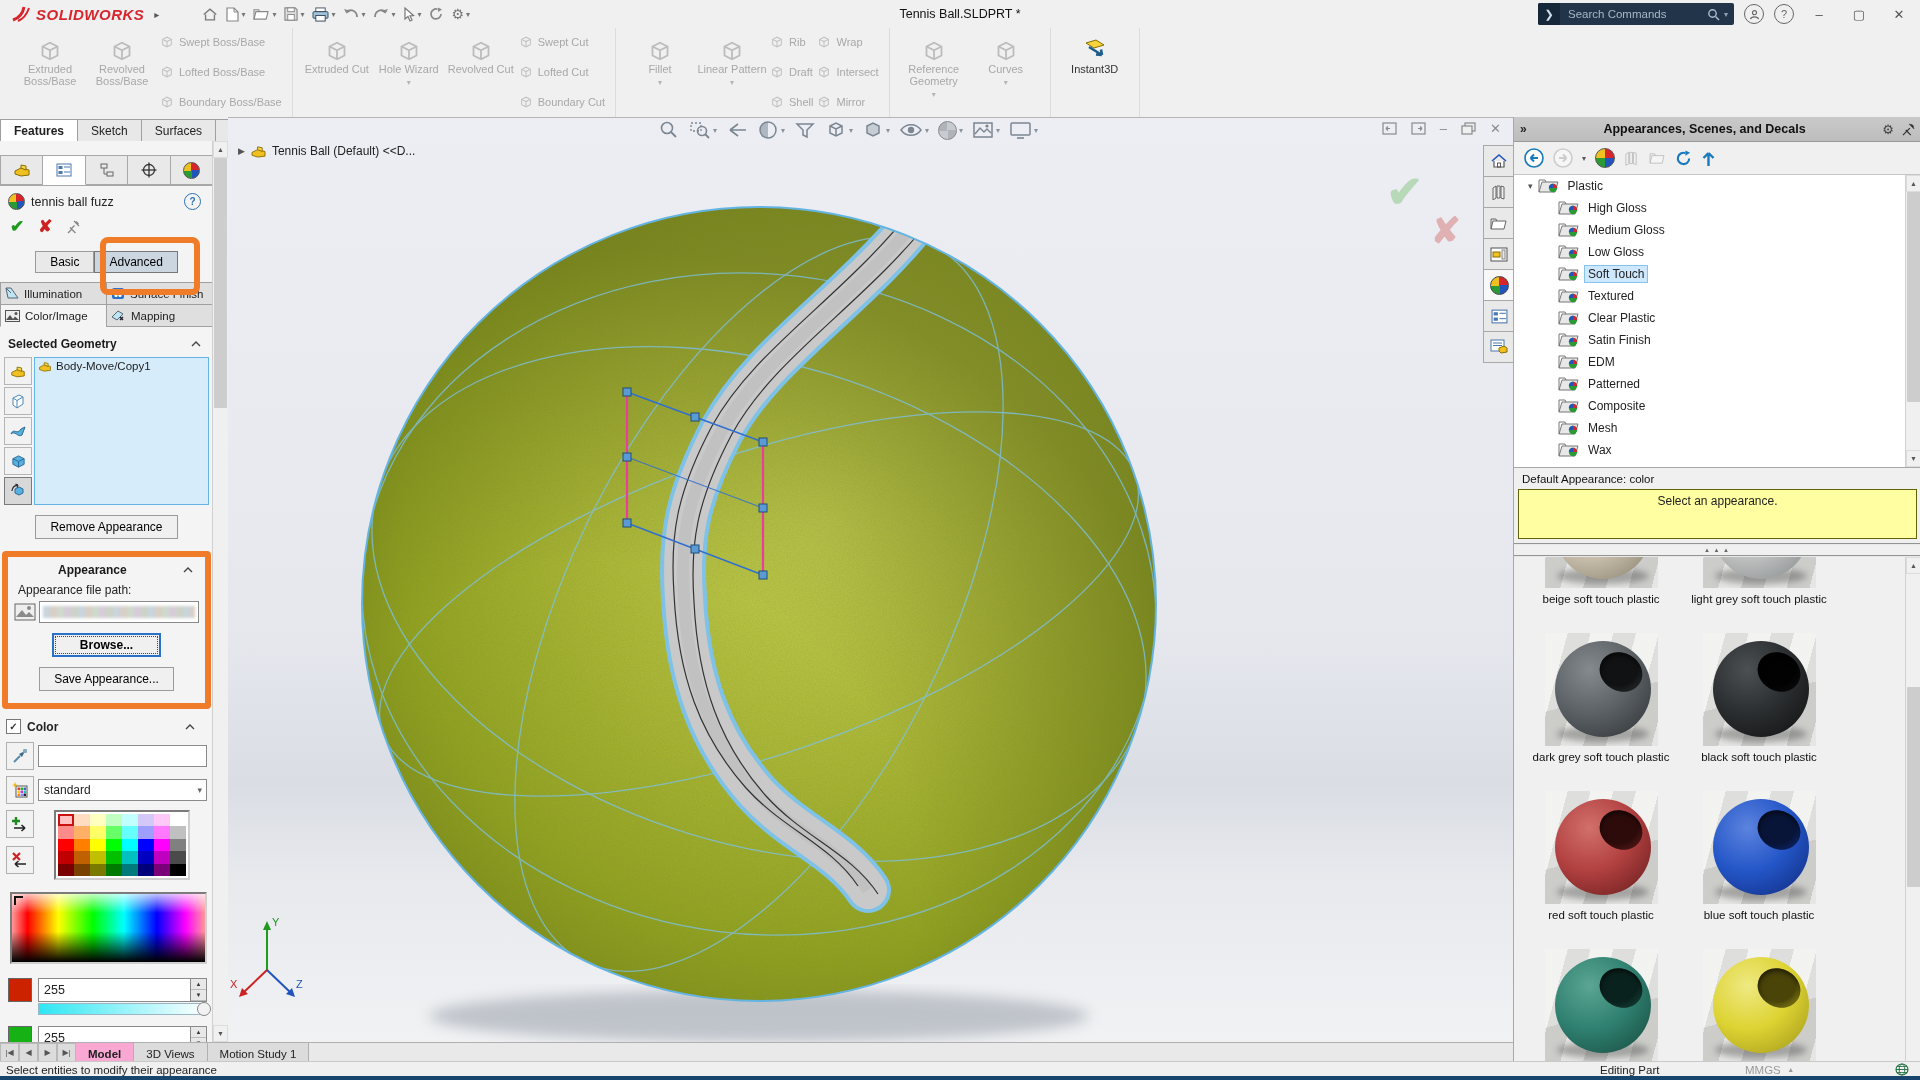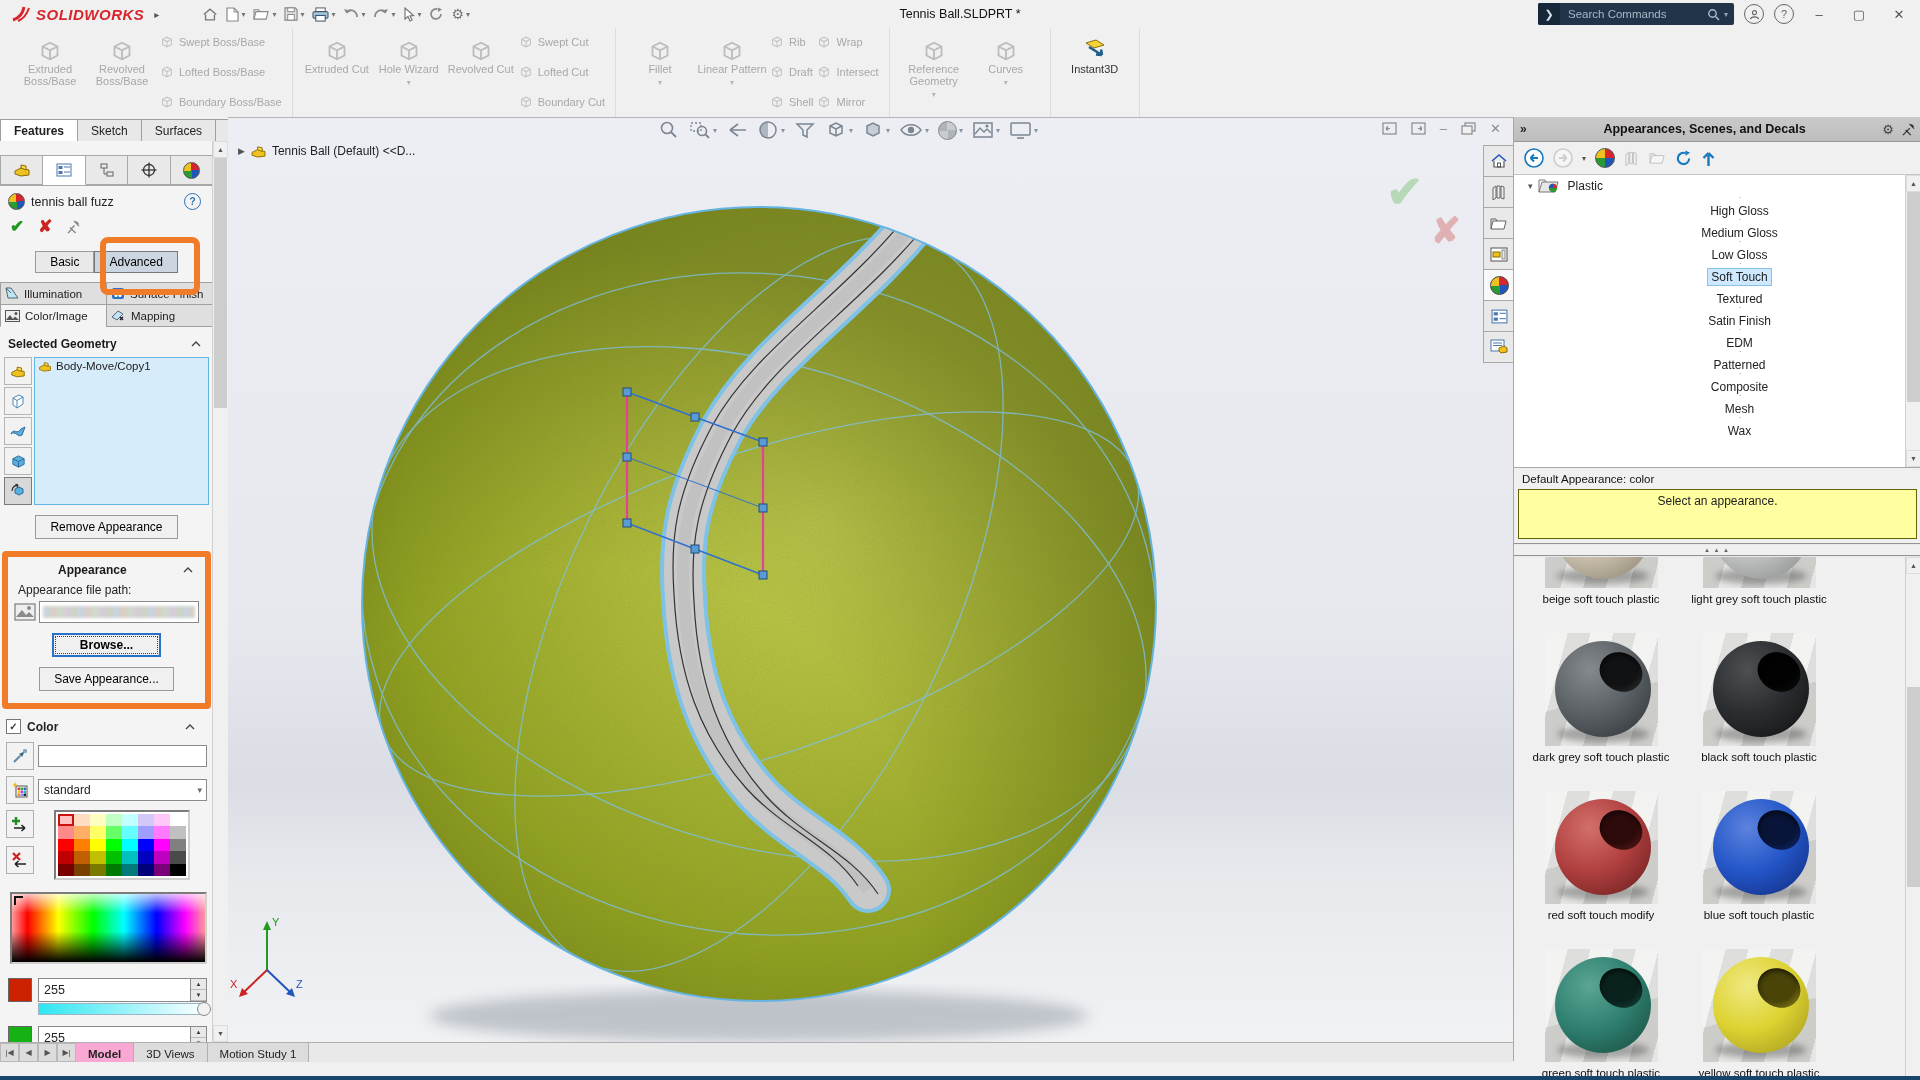--- a/index.html
+++ b/index.html
@@ -117,21 +117,21 @@
   .tpt{width:30px;height:30px;border:1px solid #a8a8a8;background:#e9e9e9;display:flex;align-items:center;justify-content:center;margin-top:-1px;}
   .tpt.active{background:#f8f8f8;border-right-color:#f8f8f8;}
   
   #taskpane{left:1513px;top:117px;width:407px;height:944px;background:#f0f0f1;border-left:1px solid #a8a8a8;}
   #tp-header{height:24px;background:linear-gradient(#c9c9c9,#bdbdbd);border-bottom:1px solid #9a9a9a;display:flex;align-items:center;padding:0 6px;}
   #tp-header .ttl{flex:1;text-align:center;font-weight:bold;font-size:12.5px;color:#111;}
   #tp-toolbar{height:32px;display:flex;align-items:center;gap:9px;padding-left:10px;border-bottom:1px solid #c5c5c5;}
   #tree{position:relative;height:292px;background:#fff;border-bottom:1px solid #a8a8a8;overflow:hidden;}
   .trow{display:flex;align-items:center;gap:5px;height:22px;padding-left:14px;font-size:12px;}
   .trow .lbl{padding:1px 3px;}
-  .trow.child{padding-left:44px;flex-direction:column;}
+  .trow.child{padding-left:44px;}
   .trow.selected .lbl{background:#cde8ff;outline:1px solid #86c2ea;}
   #def-app{padding:5px 0 2px 8px;font-size:11.5px;color:#111;}
   #msgbox{margin:2px 4px 0 4px;height:44px;background:#ffffa1;border:1px solid #63630a;text-align:center;padding-top:4px;font-size:12px;}
   #splitter{height:10px;display:flex;align-items:center;justify-content:center;color:#666;font-size:7px;letter-spacing:2px;border-top:2px groove #e8e8e8;border-bottom:2px groove #e8e8e8;margin-top:4px;}
   #thumbs{position:relative;height:540px;overflow:hidden;}
   .trowg{display:flex;gap:28px;padding-left:22px;margin-top:28px;}
   .trowg.first{margin-top:0;}
   .tcell{width:130px;display:flex;flex-direction:column;align-items:center;}
   .timg{width:113px;height:113px;position:relative;overflow:hidden;
      background:linear-gradient(165deg,#ececea 0 55%,#d8d8d5 55% 100%),#e4e4e2;}
@@ -1120,20 +1120,30 @@
             <span class="lbl">Textured</span>
           </div>
           <div class="trow child">
             <svg width="22" height="16" viewBox="0 0 22 16">
   <path d="M1 14 L4 4 L20 4 L17 14 Z" fill="#e8e8e8" stroke="#777"></path>
   <path d="M1 14 L1 2 L7 2 L8 4" fill="none" stroke="#777"></path>
   <circle cx="15" cy="10" r="4.2" fill="#2a9a35"></circle>
   <path d="M15 5.8 A4.2 4.2 0 0 1 19.2 10 L15 10 Z" fill="#d8252c"></path>
   <path d="M10.8 10 A4.2 4.2 0 0 1 15 5.8 L15 10 Z" fill="#2255bb"></path>
             </svg>
+            <span class="lbl">Clear Plastic</span>
+          </div>
+          <div class="trow child">
+            <svg width="22" height="16" viewBox="0 0 22 16">
+  <path d="M1 14 L4 4 L20 4 L17 14 Z" fill="#e8e8e8" stroke="#777"></path>
+  <path d="M1 14 L1 2 L7 2 L8 4" fill="none" stroke="#777"></path>
+  <circle cx="15" cy="10" r="4.2" fill="#2a9a35"></circle>
+  <path d="M15 5.8 A4.2 4.2 0 0 1 19.2 10 L15 10 Z" fill="#d8252c"></path>
+  <path d="M10.8 10 A4.2 4.2 0 0 1 15 5.8 L15 10 Z" fill="#2255bb"></path>
+            </svg>
             <span class="lbl">Satin Finish</span>
           </div>
           <div class="trow child">
             <svg width="22" height="16" viewBox="0 0 22 16">
   <path d="M1 14 L4 4 L20 4 L17 14 Z" fill="#e8e8e8" stroke="#777"></path>
   <path d="M1 14 L1 2 L7 2 L8 4" fill="none" stroke="#777"></path>
   <circle cx="15" cy="10" r="4.2" fill="#2a9a35"></circle>
   <path d="M15 5.8 A4.2 4.2 0 0 1 19.2 10 L15 10 Z" fill="#d8252c"></path>
   <path d="M10.8 10 A4.2 4.2 0 0 1 15 5.8 L15 10 Z" fill="#2255bb"></path>
             </svg>
@@ -1234,21 +1244,21 @@
             </div>
           </div>
           <div class="trowg">
             <div class="tcell">
               <div class="timg">
                 <div class="tile"></div>
   <div class="ballsh"></div>
   <div class="ball" style="background:radial-gradient(circle at 36% 30%, #d2706a 0%, #b14040 48%, #6f2020 92%);"></div>
   <div class="hole" style="background:radial-gradient(circle at 40% 40%, #2e0b0b 55%, #6f2020 100%);box-shadow:inset 2px 2px 5px rgba(0,0,0,.6);"></div>
               </div>
-              <div class="tlabel">red soft touch modify</div>
+              <div class="tlabel">red soft touch plastic</div>
             </div>
             <div class="tcell">
               <div class="timg">
                 <div class="tile"></div>
   <div class="ballsh"></div>
   <div class="ball" style="background:radial-gradient(circle at 36% 30%, #5c83de 0%, #2456c8 48%, #122f86 92%);"></div>
   <div class="hole" style="background:radial-gradient(circle at 40% 40%, #081538 55%, #122f86 100%);box-shadow:inset 2px 2px 5px rgba(0,0,0,.6);"></div>
               </div>
               <div class="tlabel">blue soft touch plastic</div>
             </div>
@@ -1285,16 +1295,31 @@
   <div id="bottombar" class="a">
       <div class="navb">|◀</div>
       <div class="navb">◀</div>
       <div class="navb">▶</div>
       <div class="navb">▶|</div>
       <div class="mtab active">Model</div>
       <div class="mtab">3D Views</div>
       <div class="mtab">Motion Study 1</div>
     </div>
 
+  <div id="statusbar" class="a">
+    <span id="status-left">Select entities to modify their appearance</span>
+    <span id="status-mode">Editing Part</span>
+    <span id="status-units">
+      <span>MMGS</span>
+      <span style="font-size:8px;">▴</span>
+    </span>
+    <svg class="a" style="left:1895px;top:1px;" width="14" height="13" viewBox="0 0 14 13">
+        <ellipse cx="7" cy="6.5" rx="6" ry="5.5" fill="none" stroke="#1a6a3a" stroke-width="1.1"></ellipse>
+        <ellipse cx="7" cy="6.5" rx="2.8" ry="5.5" fill="none" stroke="#1a6a3a" stroke-width="0.9"></ellipse>
+        <line x1="1" y1="6.5" x2="13" y2="6.5" stroke="#1a6a3a" stroke-width="0.9"></line>
+        <line x1="2" y1="3.5" x2="12" y2="3.5" stroke="#1a6a3a" stroke-width="0.8"></line>
+        <line x1="2" y1="9.5" x2="12" y2="9.5" stroke="#1a6a3a" stroke-width="0.8"></line>
+      </svg>
+  </div>
   <div id="bottomedge" class="a"></div>
 
   <div id="adv-orange" class="a" style="top:237px;"></div>
 </div>
 
 </body></html>

